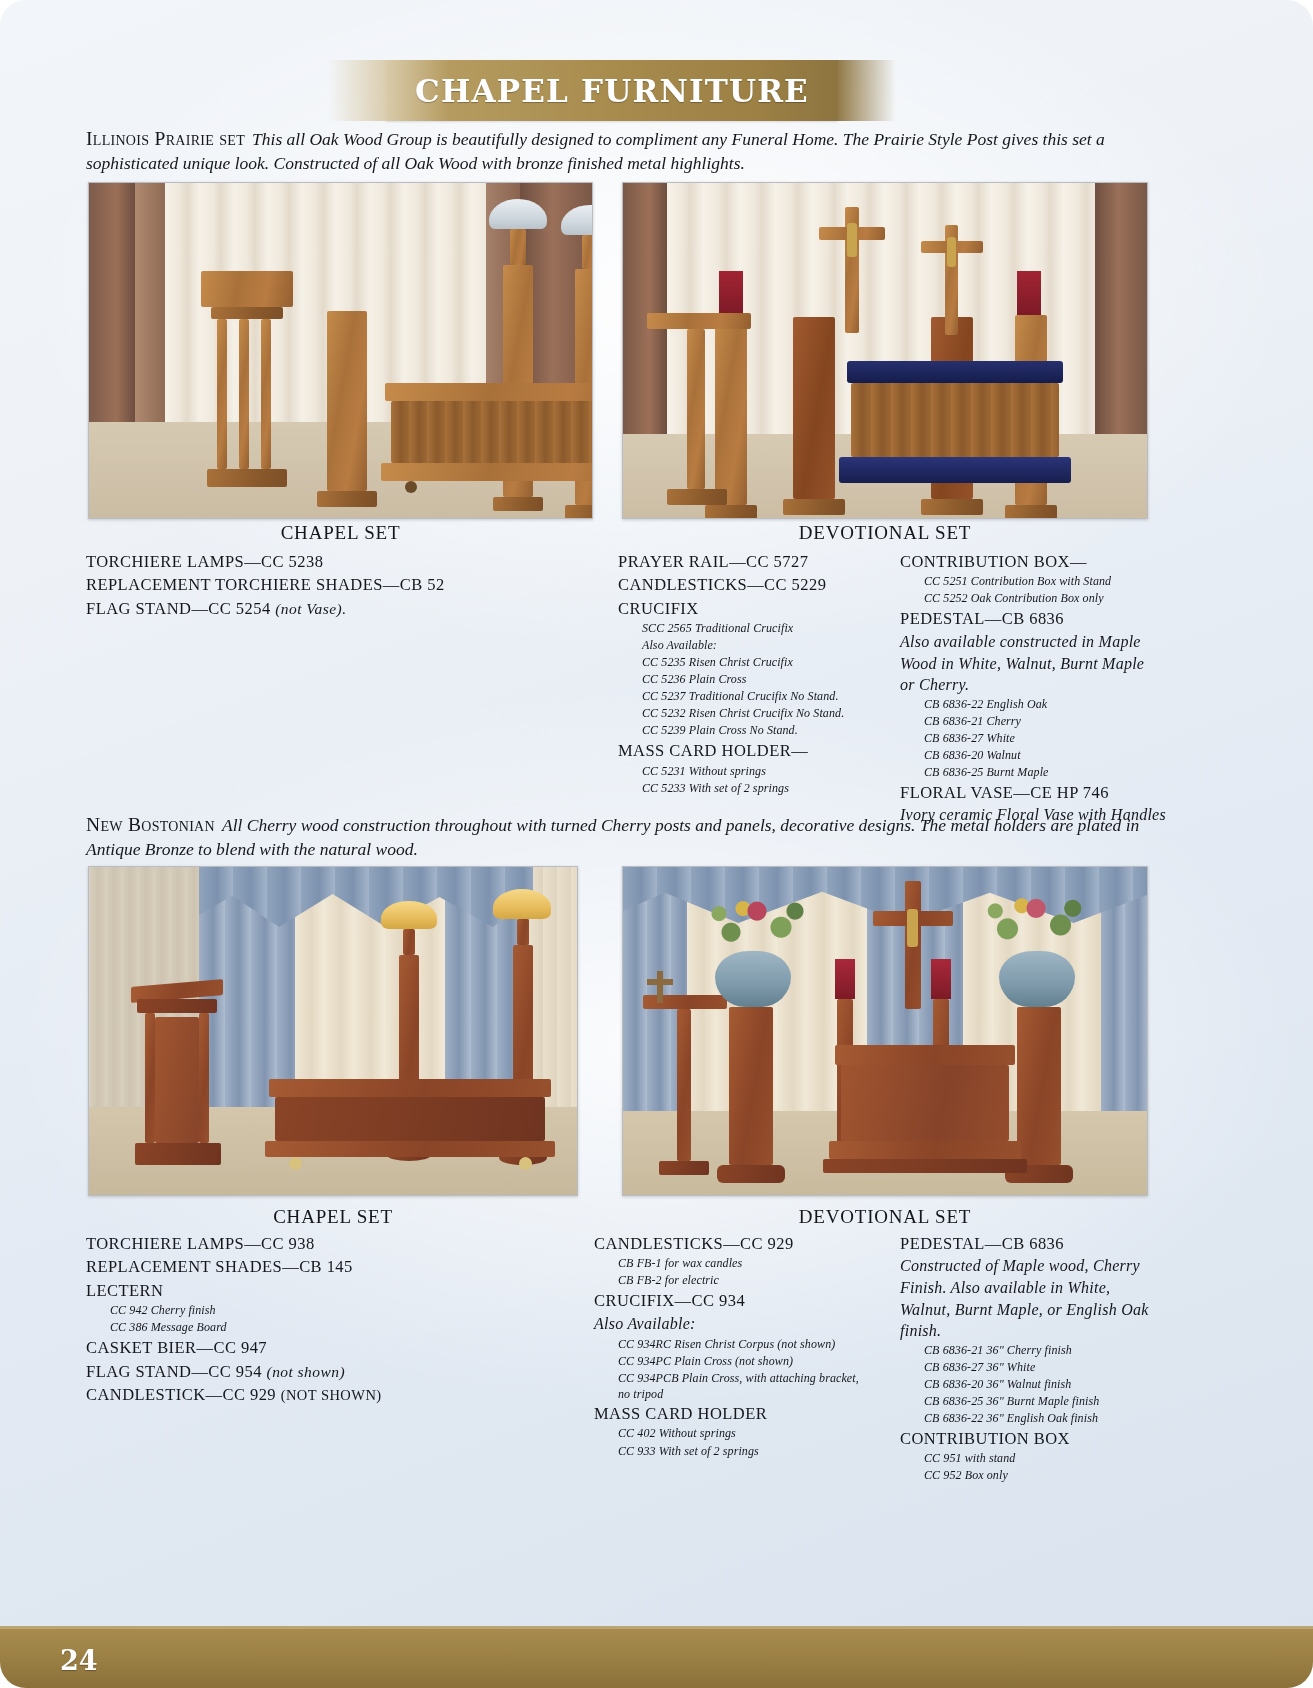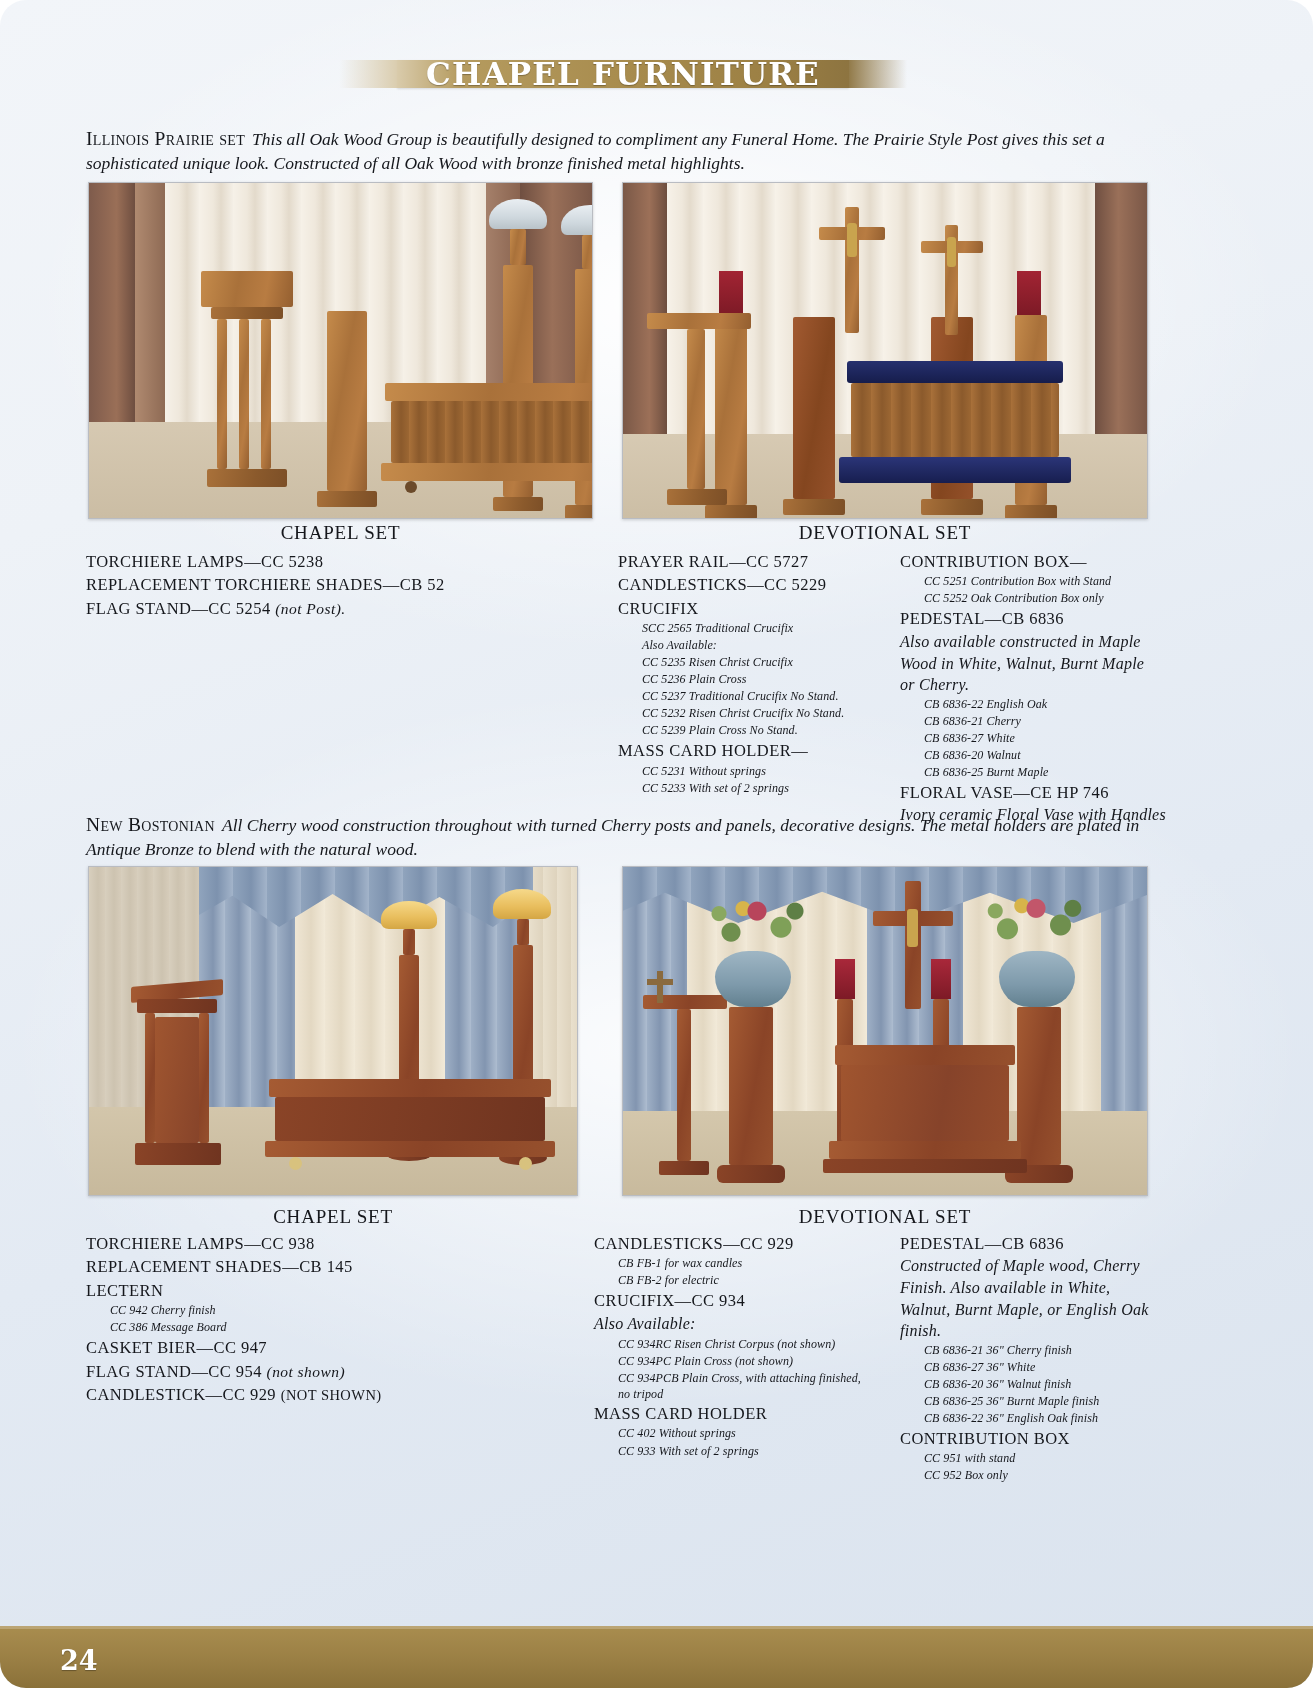--- a/index.html
+++ b/index.html
@@ -25,22 +25,22 @@
     position: absolute; inset: 0;
     background:
       radial-gradient(ellipse 900px 500px at 50% 18%, rgba(255,255,255,0.95), rgba(255,255,255,0) 70%),
       radial-gradient(ellipse 900px 500px at 50% 62%, rgba(255,255,255,0.85), rgba(255,255,255,0) 72%);
     pointer-events: none;
   }
 
   
   .banner-wrap {
     position: absolute;
-    top: 60px; left: 397px;
-    width: 452px; height: 28px;
+    top: 60px; left: 386px;
+    width: 452px; height: 61px;
   }
   .banner {
     width: 100%; height: 100%;
     background: linear-gradient(90deg, #d9cbab 0%, #b59b5f 14%, #a88c4e 50%, #9c8044 82%, #8d7440 100%);
     display: flex; align-items: center; justify-content: center;
     box-shadow: 0 1px 2px rgba(0,0,0,0.12);
   }
   .banner-title {
     color: #ffffff;
     font-family: "DejaVu Serif", "Liberation Serif", serif;
@@ -280,21 +280,21 @@
       <div class="brass" style="left:216px;top:300px;width:232px;height:7px;"></div>
     </div>
   </div>
 
   <div class="caption" style="top:522px;left:88px;width:505px;">CHAPEL SET</div>
   <div class="caption" style="top:522px;left:622px;width:526px;">DEVOTIONAL SET</div>
 
   <div class="col" style="top:550px;left:86px;width:500px;">
     <div class="li head">TORCHIERE LAMPS—CC 5238</div>
     <div class="li head">REPLACEMENT TORCHIERE SHADES—CB 52</div>
-    <div class="li head"><span>FLAG STAND—CC 5254</span> <span class="note">(not Post).</span></div>
+    <div class="li head"><span>FLAG STAND—CC 5254</span> <span class="note">(not Vase).</span></div>
   </div>
 
   <div class="col" style="top:550px;left:618px;width:290px;">
     <div class="li head">PRAYER RAIL—CC 5727</div>
     <div class="li head">CANDLESTICKS—CC 5229</div>
     <div class="li head">CRUCIFIX</div>
     <div class="li sub">SCC 2565 Traditional Crucifix</div>
     <div class="li sub">Also Available:</div>
     <div class="li sub">CC 5235 Risen Christ Crucifix</div>
     <div class="li sub">CC 5236 Plain Cross</div>
@@ -436,21 +436,21 @@
   </div>
 
   <div class="col" style="top:1232px;left:594px;width:300px;">
     <div class="li head">CANDLESTICKS—CC 929</div>
     <div class="li sub">CB FB-1 for wax candles</div>
     <div class="li sub">CB FB-2 for electric</div>
     <div class="li head">CRUCIFIX—CC 934</div>
     <div class="li sub2">Also Available:</div>
     <div class="li sub">CC 934RC Risen Christ Corpus (not shown)</div>
     <div class="li sub">CC 934PC Plain Cross (not shown)</div>
-    <div class="li sub" style="white-space:normal;width:268px;line-height:1.35;">CC 934PCB Plain Cross, with attaching finished, no tripod</div>
+    <div class="li sub" style="white-space:normal;width:268px;line-height:1.35;">CC 934PCB Plain Cross, with attaching bracket, no tripod</div>
     <div class="li head">MASS CARD HOLDER</div>
     <div class="li sub">CC 402 Without springs</div>
     <div class="li sub">CC 933 With set of 2 springs</div>
   </div>
 
   <div class="col" style="top:1232px;left:900px;width:270px;">
     <div class="li head">PEDESTAL—CB 6836</div>
     <div class="li sub2" style="white-space:normal;width:258px;line-height:1.35;">Constructed of Maple wood, Cherry Finish. Also available in White, Walnut, Burnt Maple, or English Oak finish.</div>
     <div class="li sub">CB 6836-21 36" Cherry finish</div>
     <div class="li sub">CB 6836-27 36" White</div>

